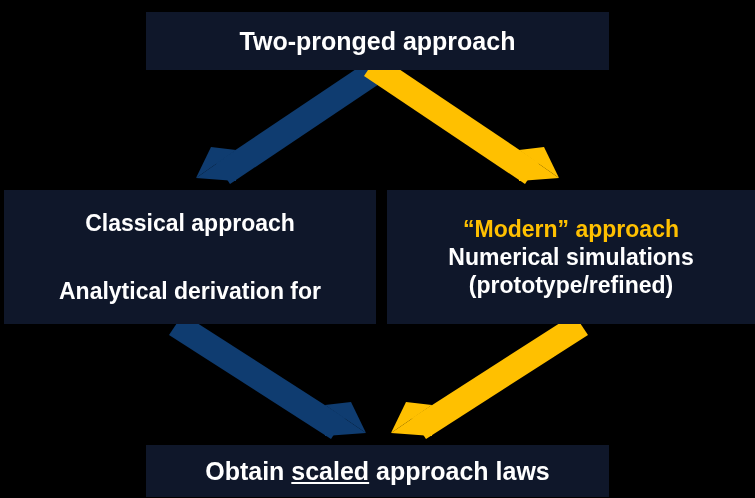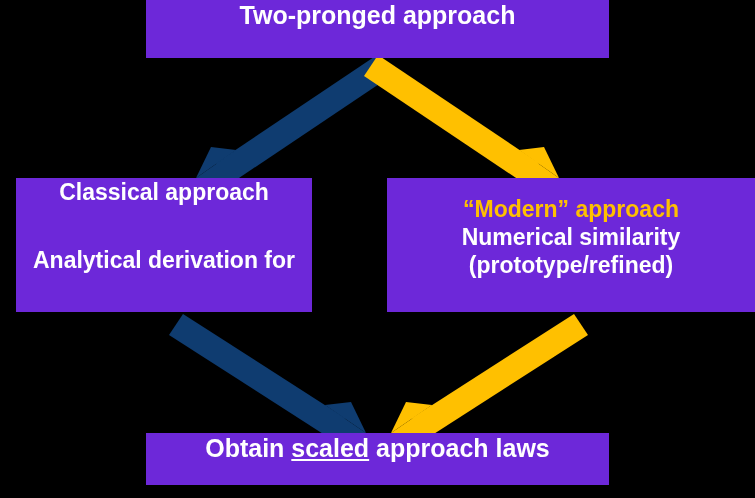--- a/index.html
+++ b/index.html
@@ -10,29 +10,30 @@
   #canvas {
     position: relative;
     width: 755px;
     height: 498px;
     background: #000000;
     overflow: hidden;
     font-family: "Liberation Sans", sans-serif;
   }
   .box {
     position: absolute;
-    background: #6d28d9;
+    background: #0f172a;
     box-sizing: border-box;
     display: flex;
     flex-direction: column;
     align-items: center;
-    justify-content: flex-start;
+    justify-content: center;
     text-align: center;
     color: #FFFFFF;
     z-index: 3;
+    margin-top: 12px;
   }
   .box .line {
     display: block;
     line-height: 1.22;
     white-space: nowrap;
   }
   .heading {
     font-weight: bold;
   }
   .body-line {
@@ -48,23 +49,23 @@
 
   
   #box-top {
     left: 146px;
     top: 0px;
     width: 463px;
     height: 58px;
     font-size: 25px;
   }
   #box-left {
-    left: 16px;
+    left: 4px;
     top: 178px;
-    width: 296px;
+    width: 372px;
     height: 134px;
     font-size: 23px;
     padding: 0 6px;
     gap: 40px;
   }
   #box-right {
     left: 387px;
     top: 178px;
     width: 368px;
     height: 134px;
@@ -125,21 +126,21 @@
     <span class="line heading">Two-pronged approach</span>
   </div>
 
   <div class="box" id="box-left">
     <span class="line heading">Classical approach</span>
     <span class="line body-line">Analytical derivation for</span>
   </div>
 
   <div class="box" id="box-right">
     <span class="line heading accent">“Modern” approach</span>
-    <span class="line body-line">Numerical similarity</span>
+    <span class="line body-line">Numerical simulations</span>
     <span class="line body-line">(prototype/refined)</span>
   </div>
 
   <div class="box" id="box-bottom">
     <span class="line heading"><span>Obtain </span><span class="underlined">scaled</span><span> approach laws</span></span>
   </div>
 
 </div>
 
 </body></html>

